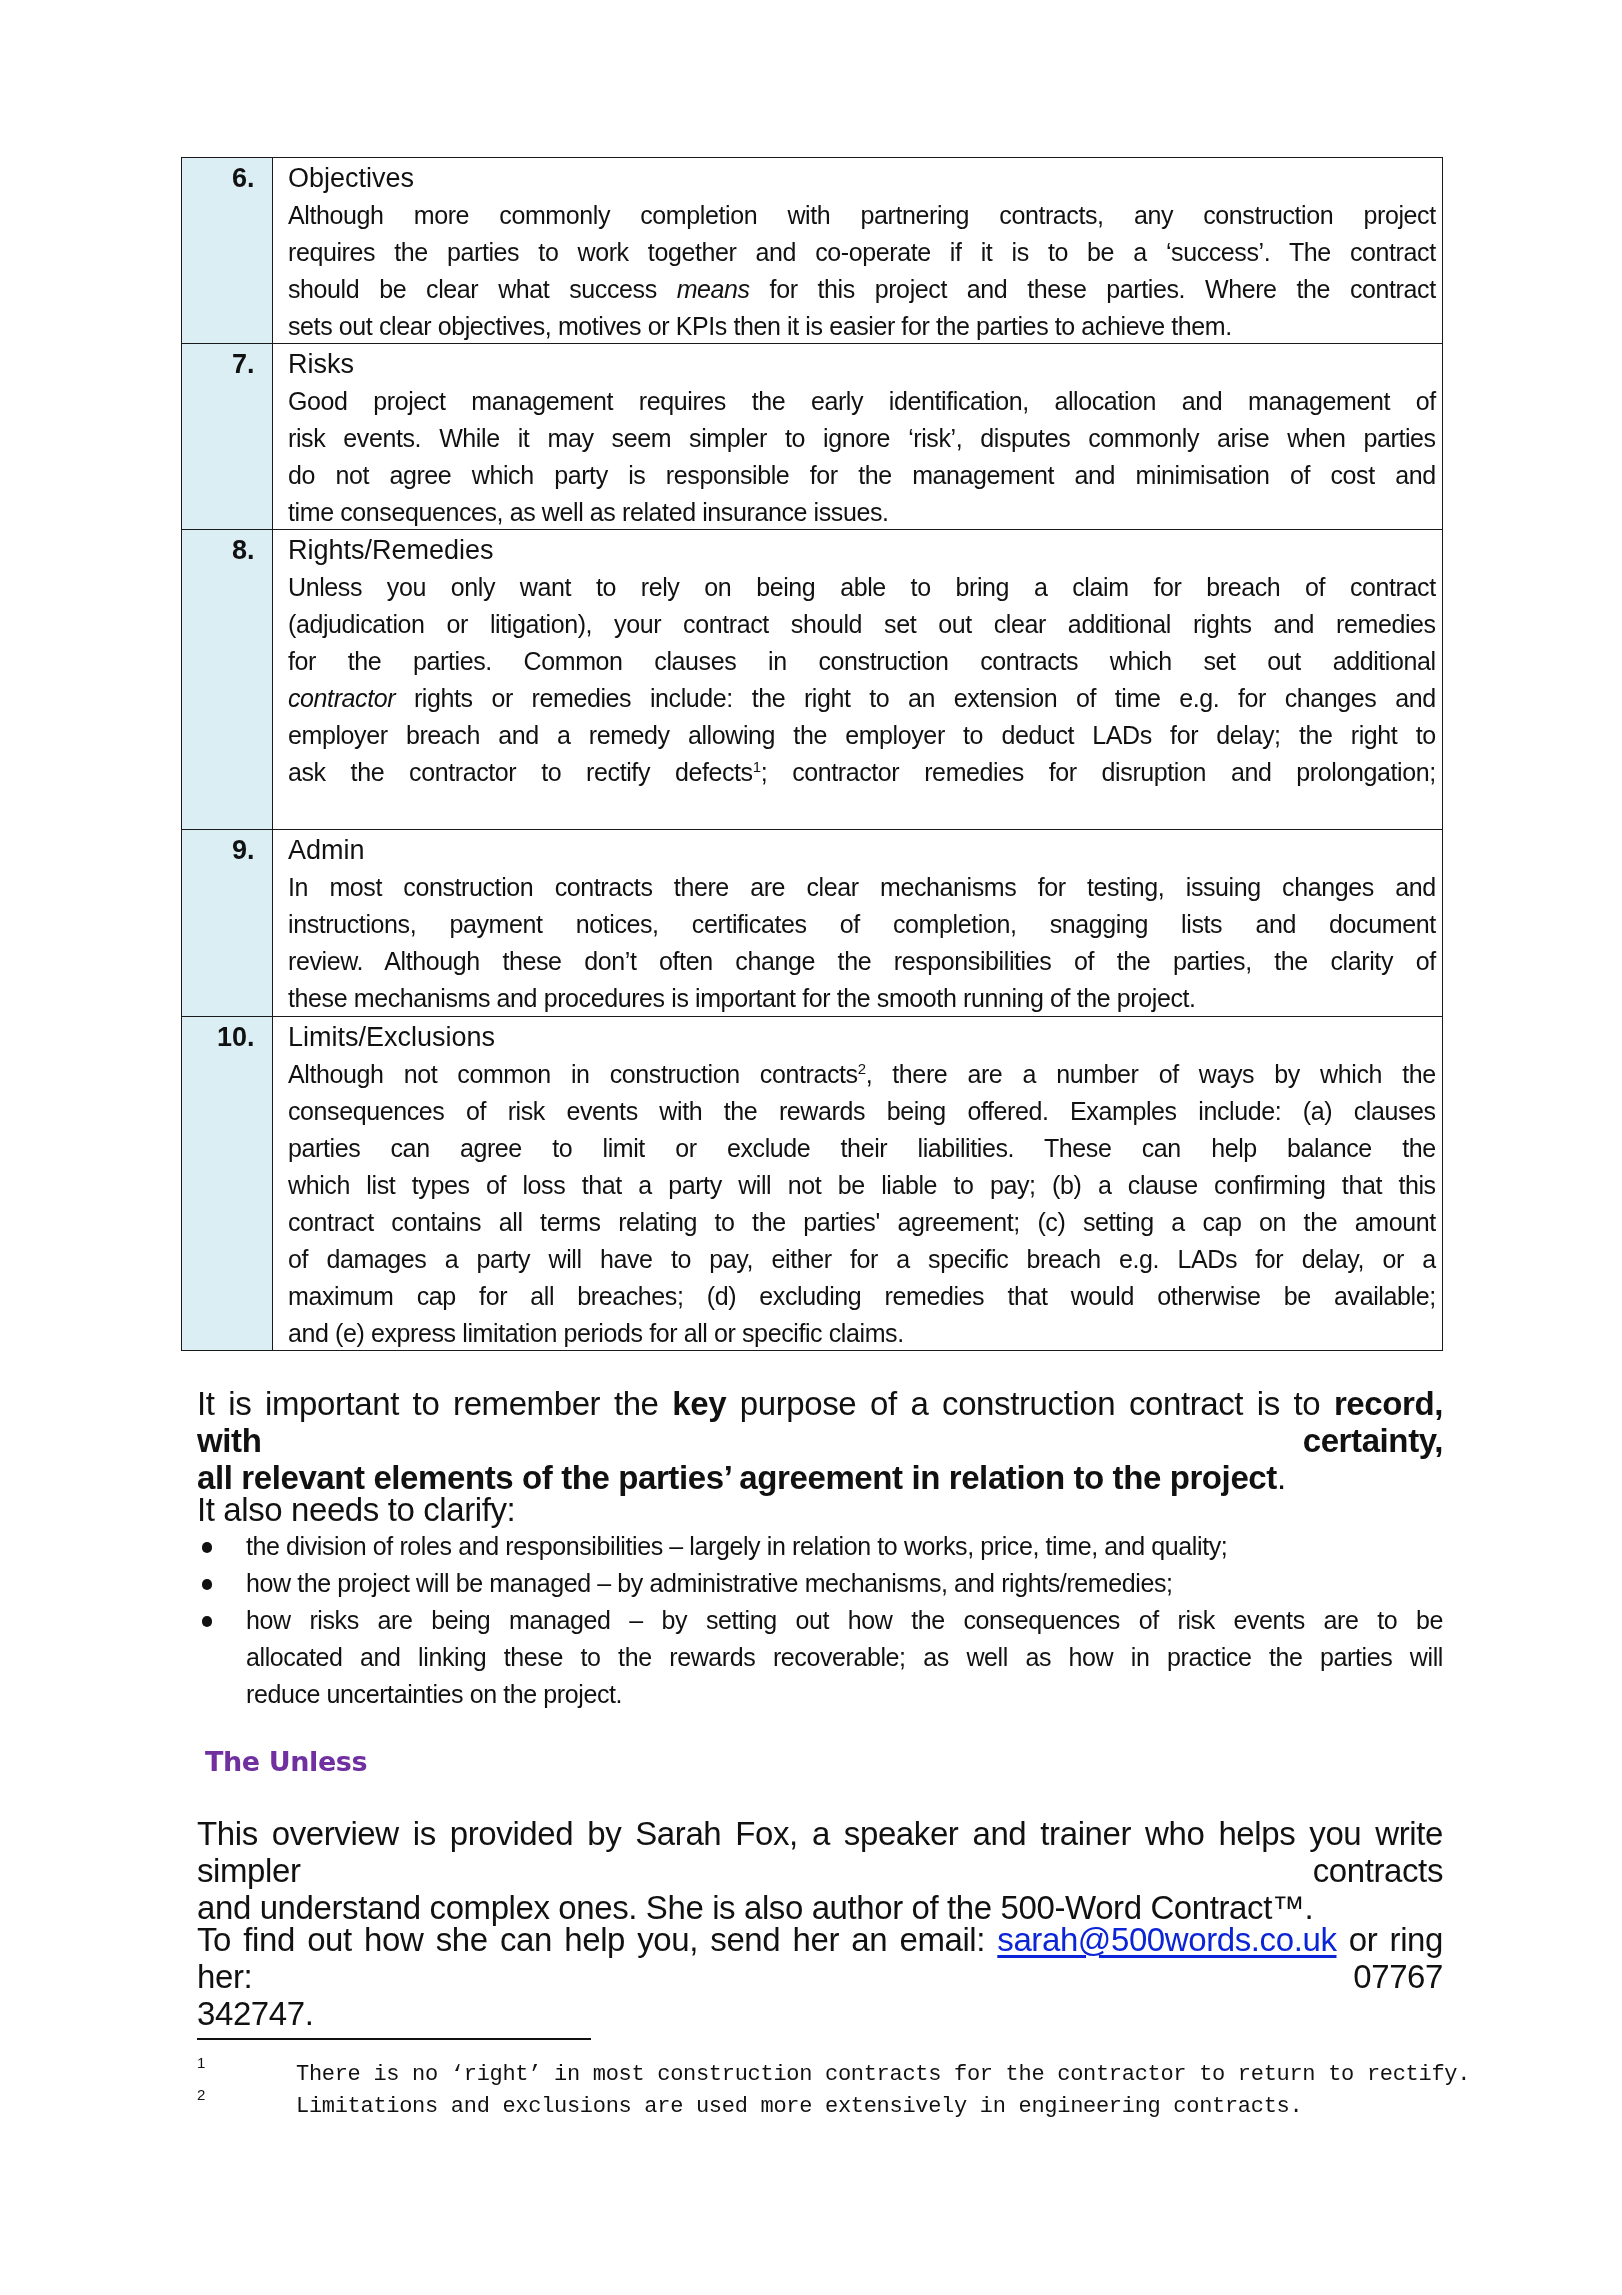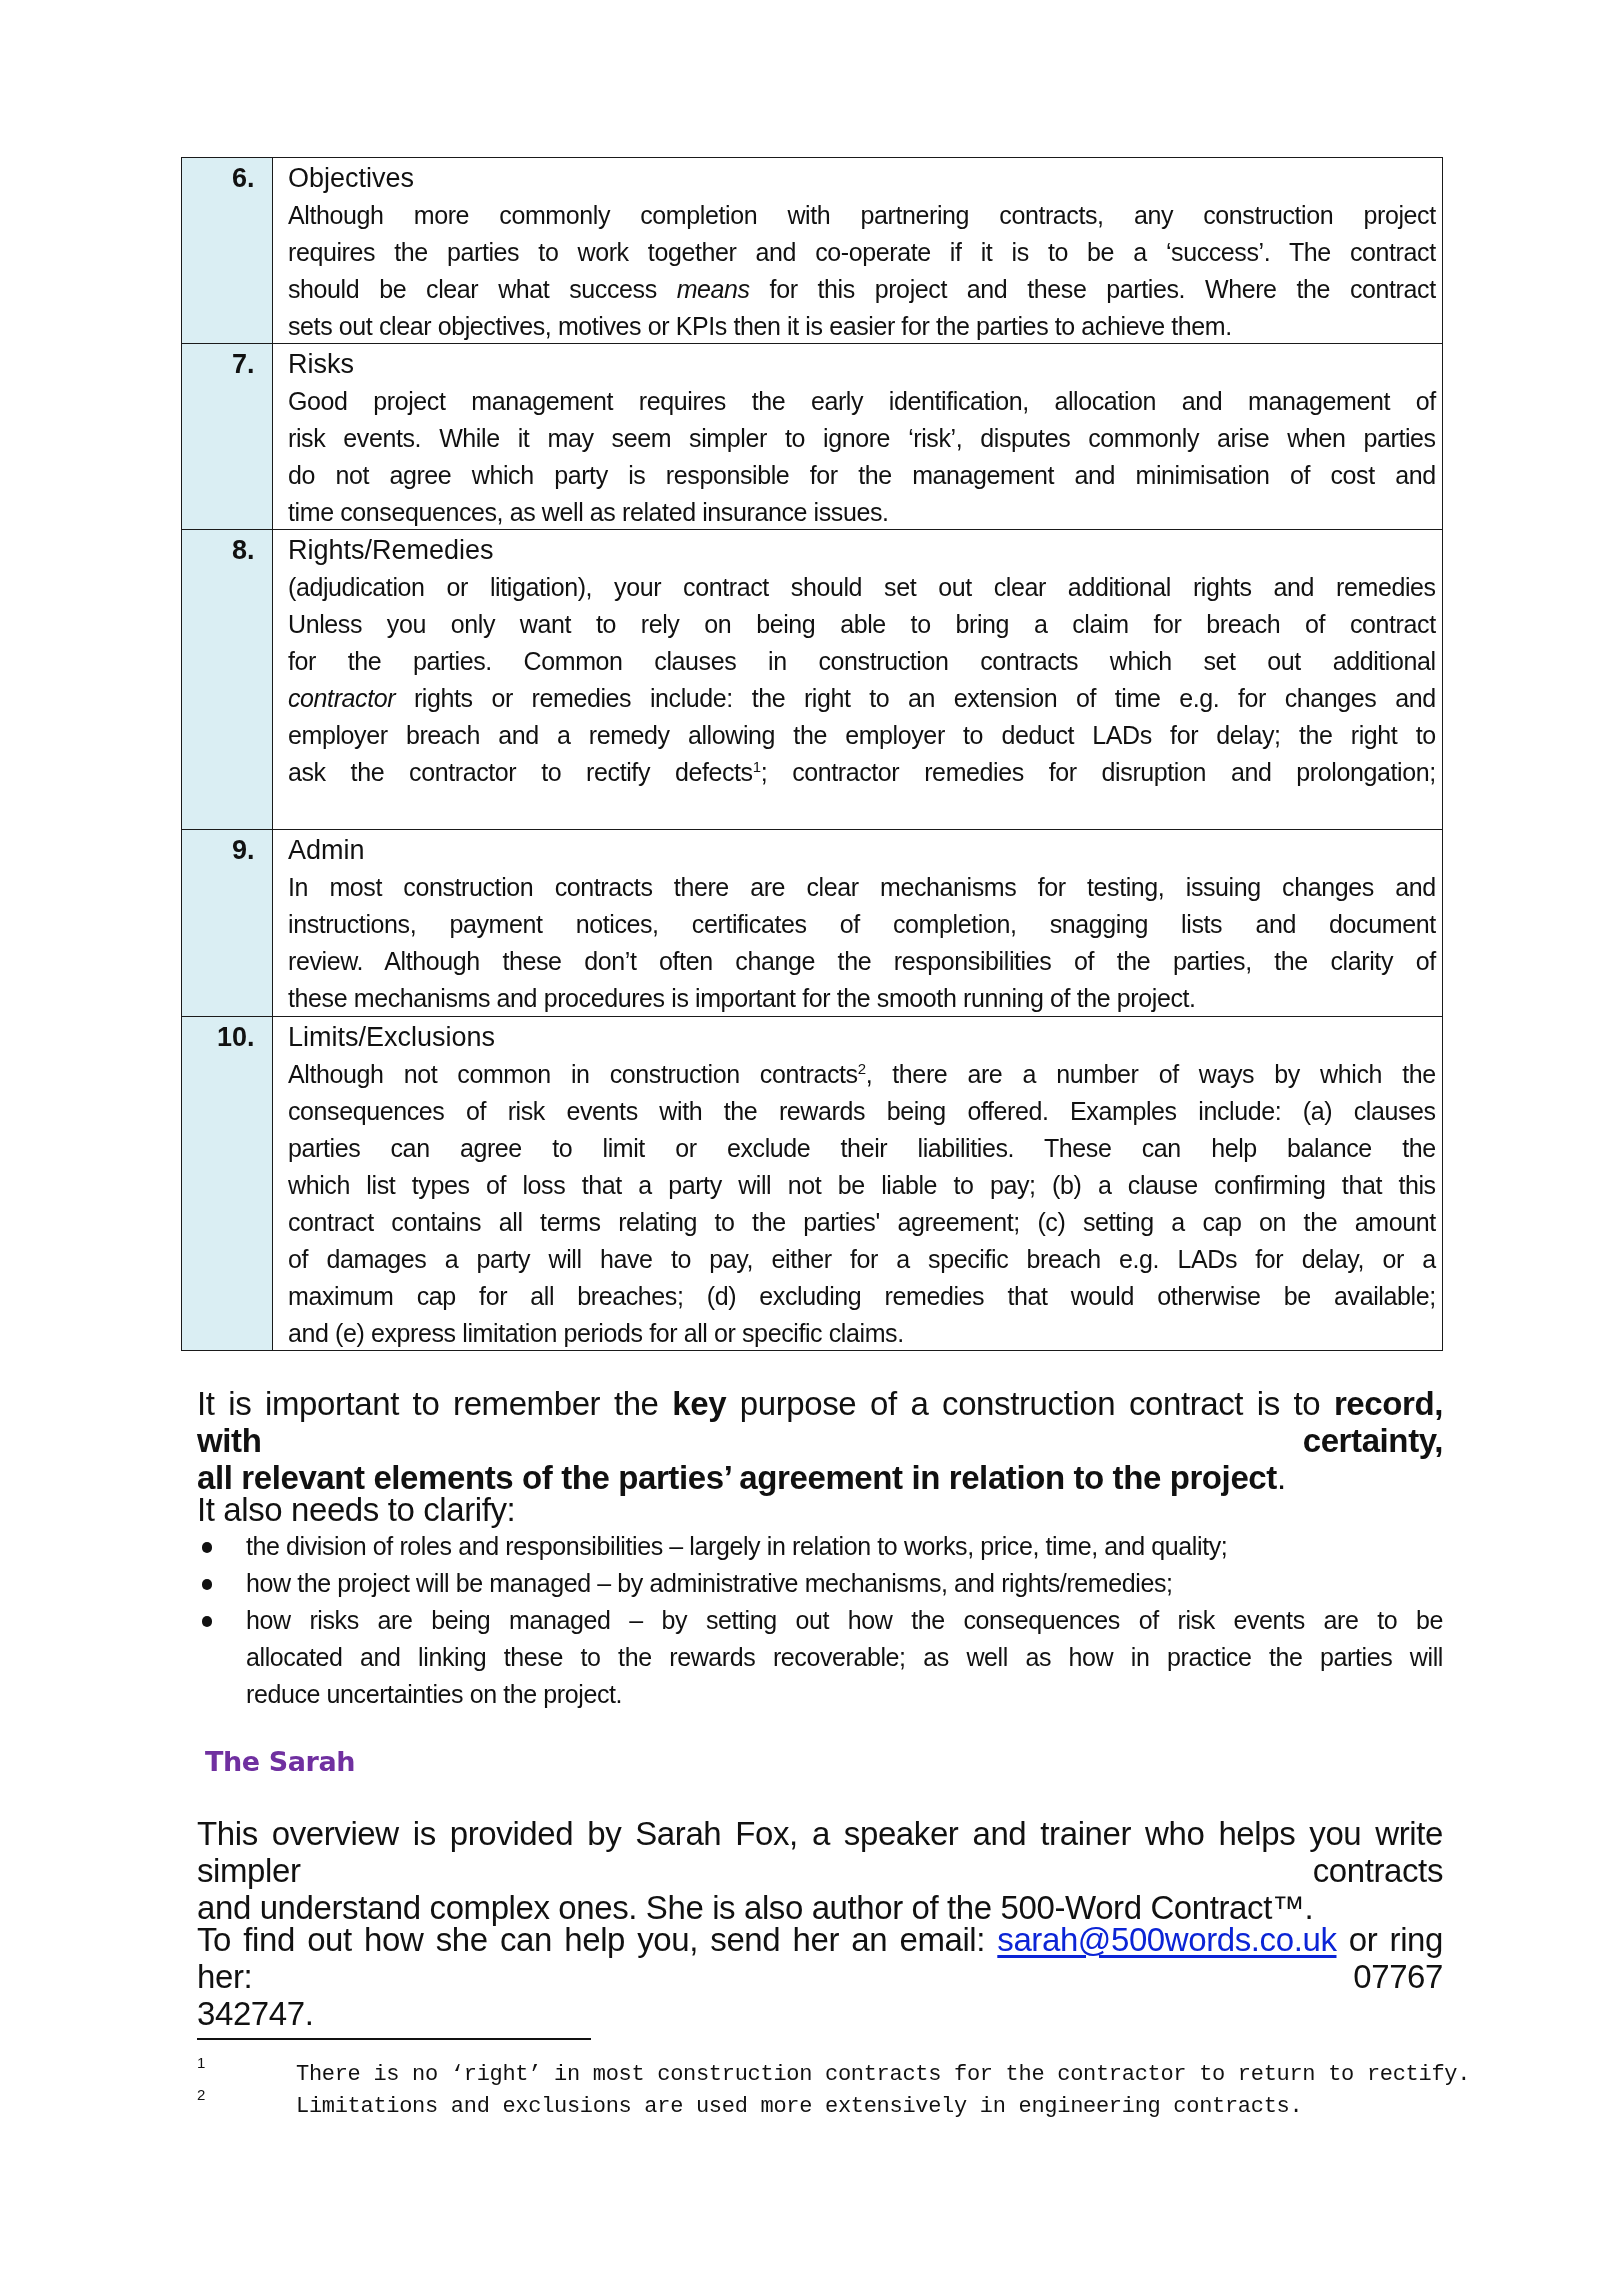--- a/index.html
+++ b/index.html
@@ -69,22 +69,22 @@
             <div class="line just">do not agree which party is responsible for the management and minimisation of cost and</div>
             <div class="line">time consequences, as well as related insurance issues.</div>
           </div>
       </div>
     </div>
     <div class="clause-row" style="height:300px">
       <div class="num-cell">8.</div>
       <div class="body-cell">
         <div class="clause-title">Rights/Remedies</div>
         <div class="lines">
+            <div class="line just">Unless you only want to rely on being able to bring a claim for breach of contract</div>
             <div class="line just">(adjudication or litigation), your contract should set out clear additional rights and remedies</div>
-            <div class="line just">Unless you only want to rely on being able to bring a claim for breach of contract</div>
             <div class="line just">for the parties. Common clauses in construction contracts which set out additional</div>
             <div class="line just"><i>contractor</i> rights or remedies include: the right to an extension of time e.g. for changes and</div>
             <div class="line just">employer breach and a remedy allowing the employer to deduct LADs for delay; the right to</div>
             <div class="line just">ask the contractor to rectify defects<sup>1</sup>; contractor remedies for disruption and prolongation;</div>
           </div>
       </div>
     </div>
     <div class="clause-row" style="height:187px">
       <div class="num-cell">9.</div>
       <div class="body-cell">
@@ -134,21 +134,21 @@
       <div class="line">how the project will be managed – by administrative mechanisms, and rights/remedies;</div>
     </div>
     <div class="bullet-item">
       <span class="bullet-dot"></span>
       <div class="line just">how risks are being managed – by setting out how the consequences of risk events are to be</div>
       <div class="line just">allocated and linking these to the rewards recoverable; as well as how in practice the parties will</div>
       <div class="line">reduce uncertainties on the project.</div>
     </div>
   </div>
 
-  <div class="author-heading">The Sarah</div>
+  <div class="author-heading">The Unless</div>
 
   <div class="para" style="top:1815px">
     <div class="line just">This overview is provided by Sarah Fox, a speaker and trainer who helps you write simpler contracts</div>
     <div class="line">and understand complex ones. She is also author of the 500-Word Contract™.</div>
   </div>
 
   <div class="para" style="top:1921px">
     <div class="line just"><span>To find out how she can help you, send her an email: </span><a class="email-link" href="mailto:sarah@500words.co.uk">sarah@500words.co.uk</a><span> or ring her: 07767</span></div>
     <div class="line">342747.</div>
   </div>

